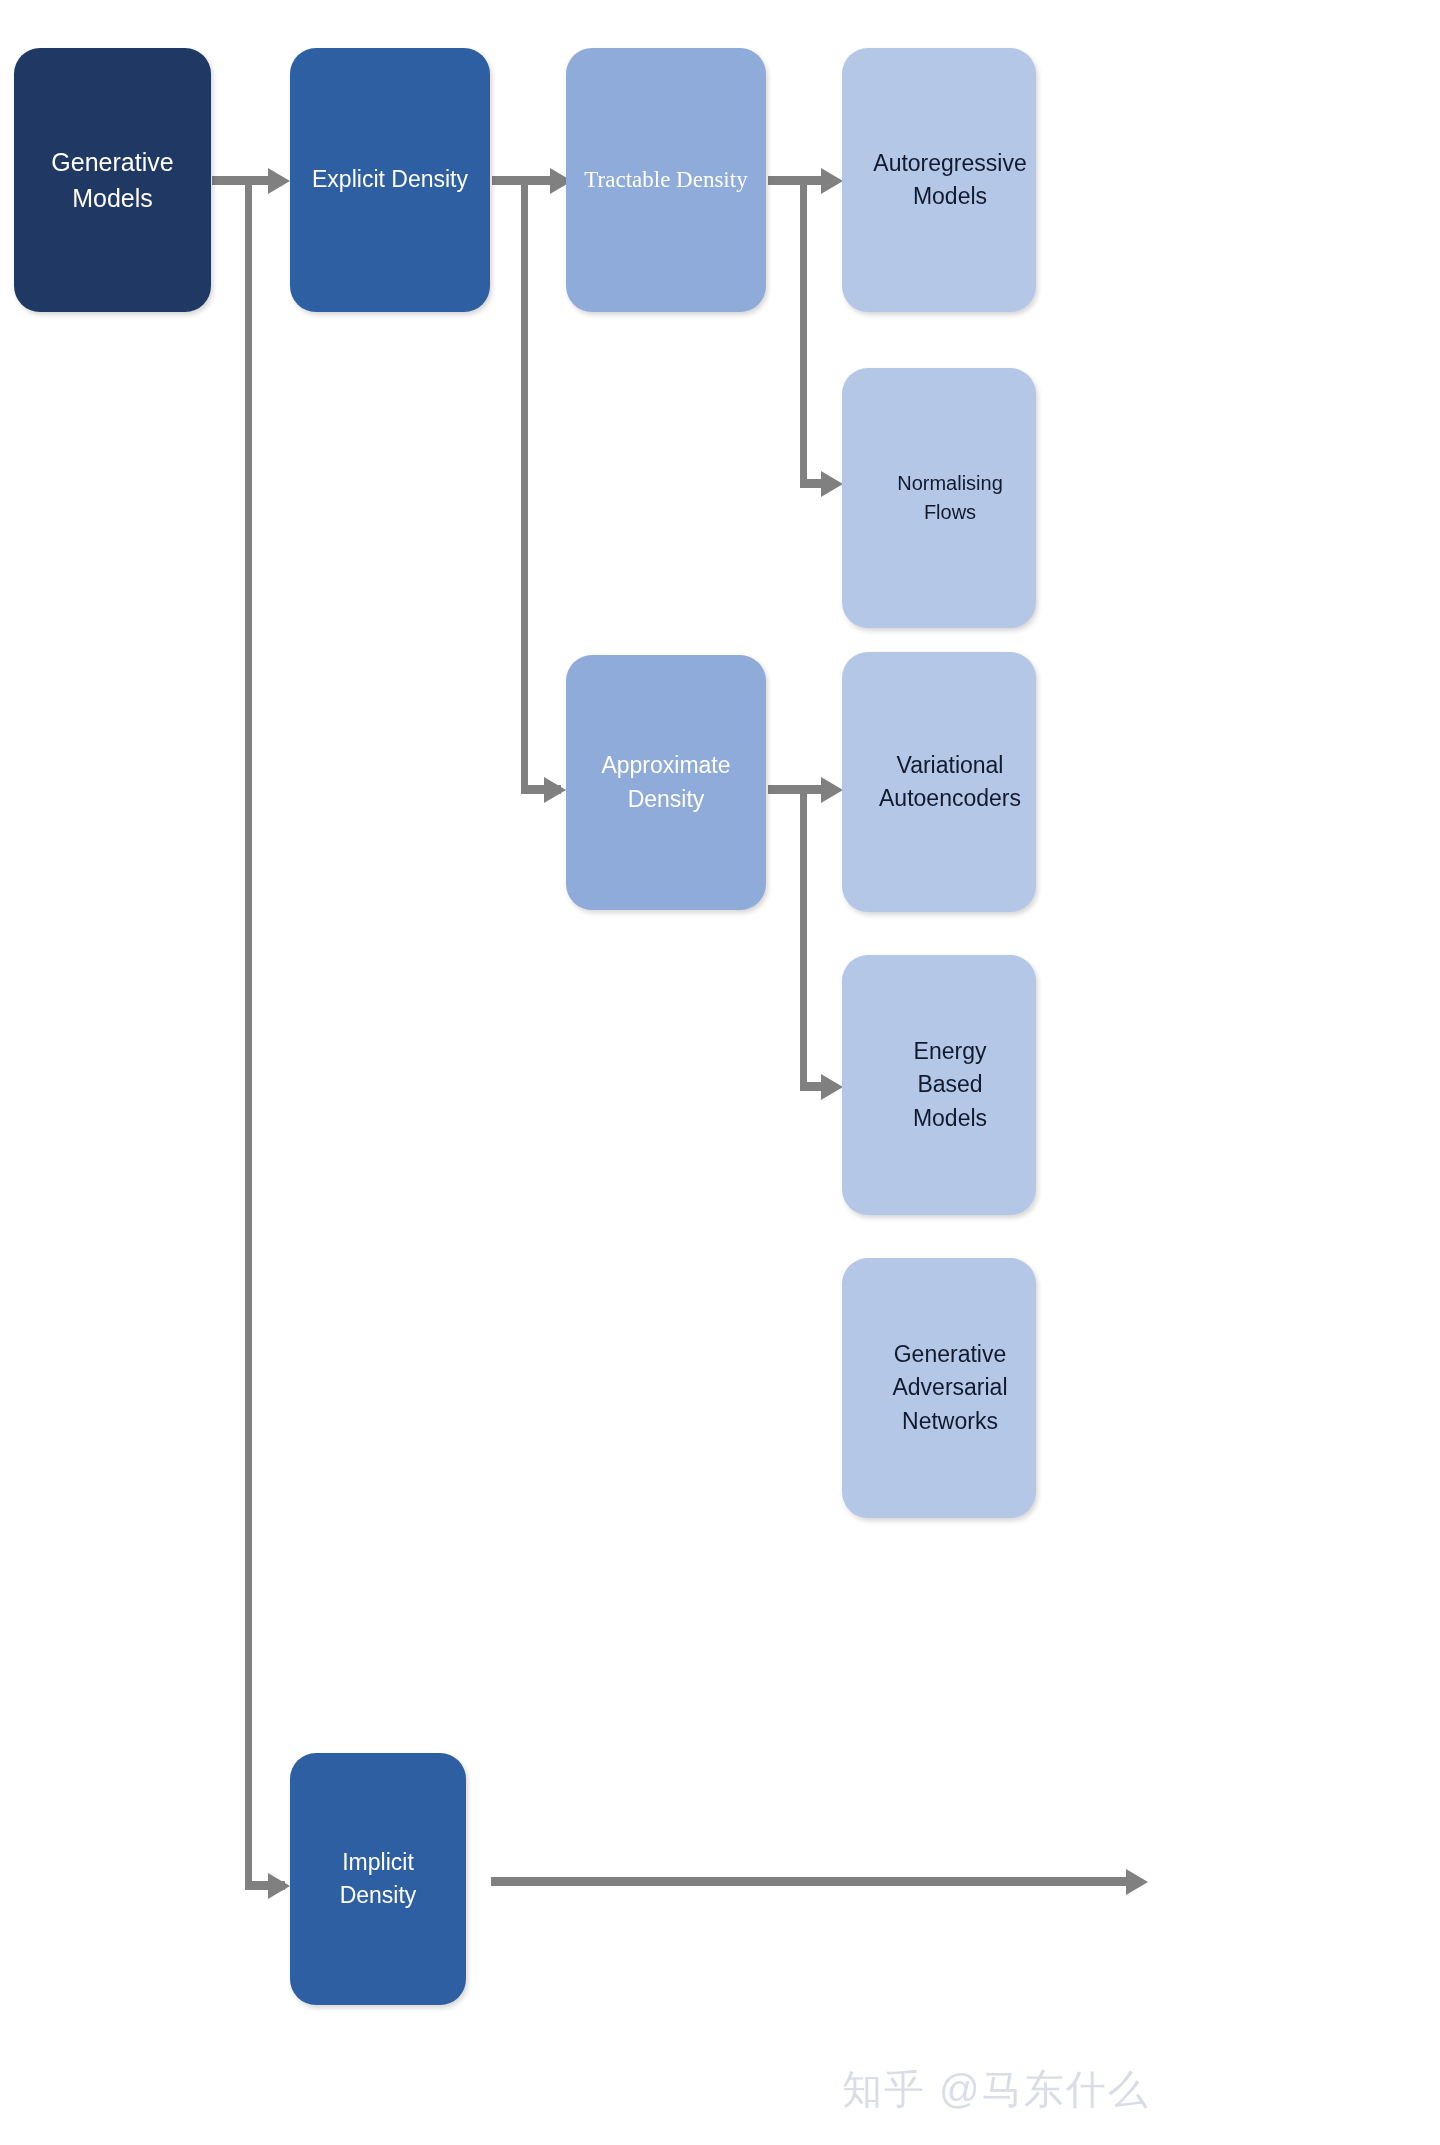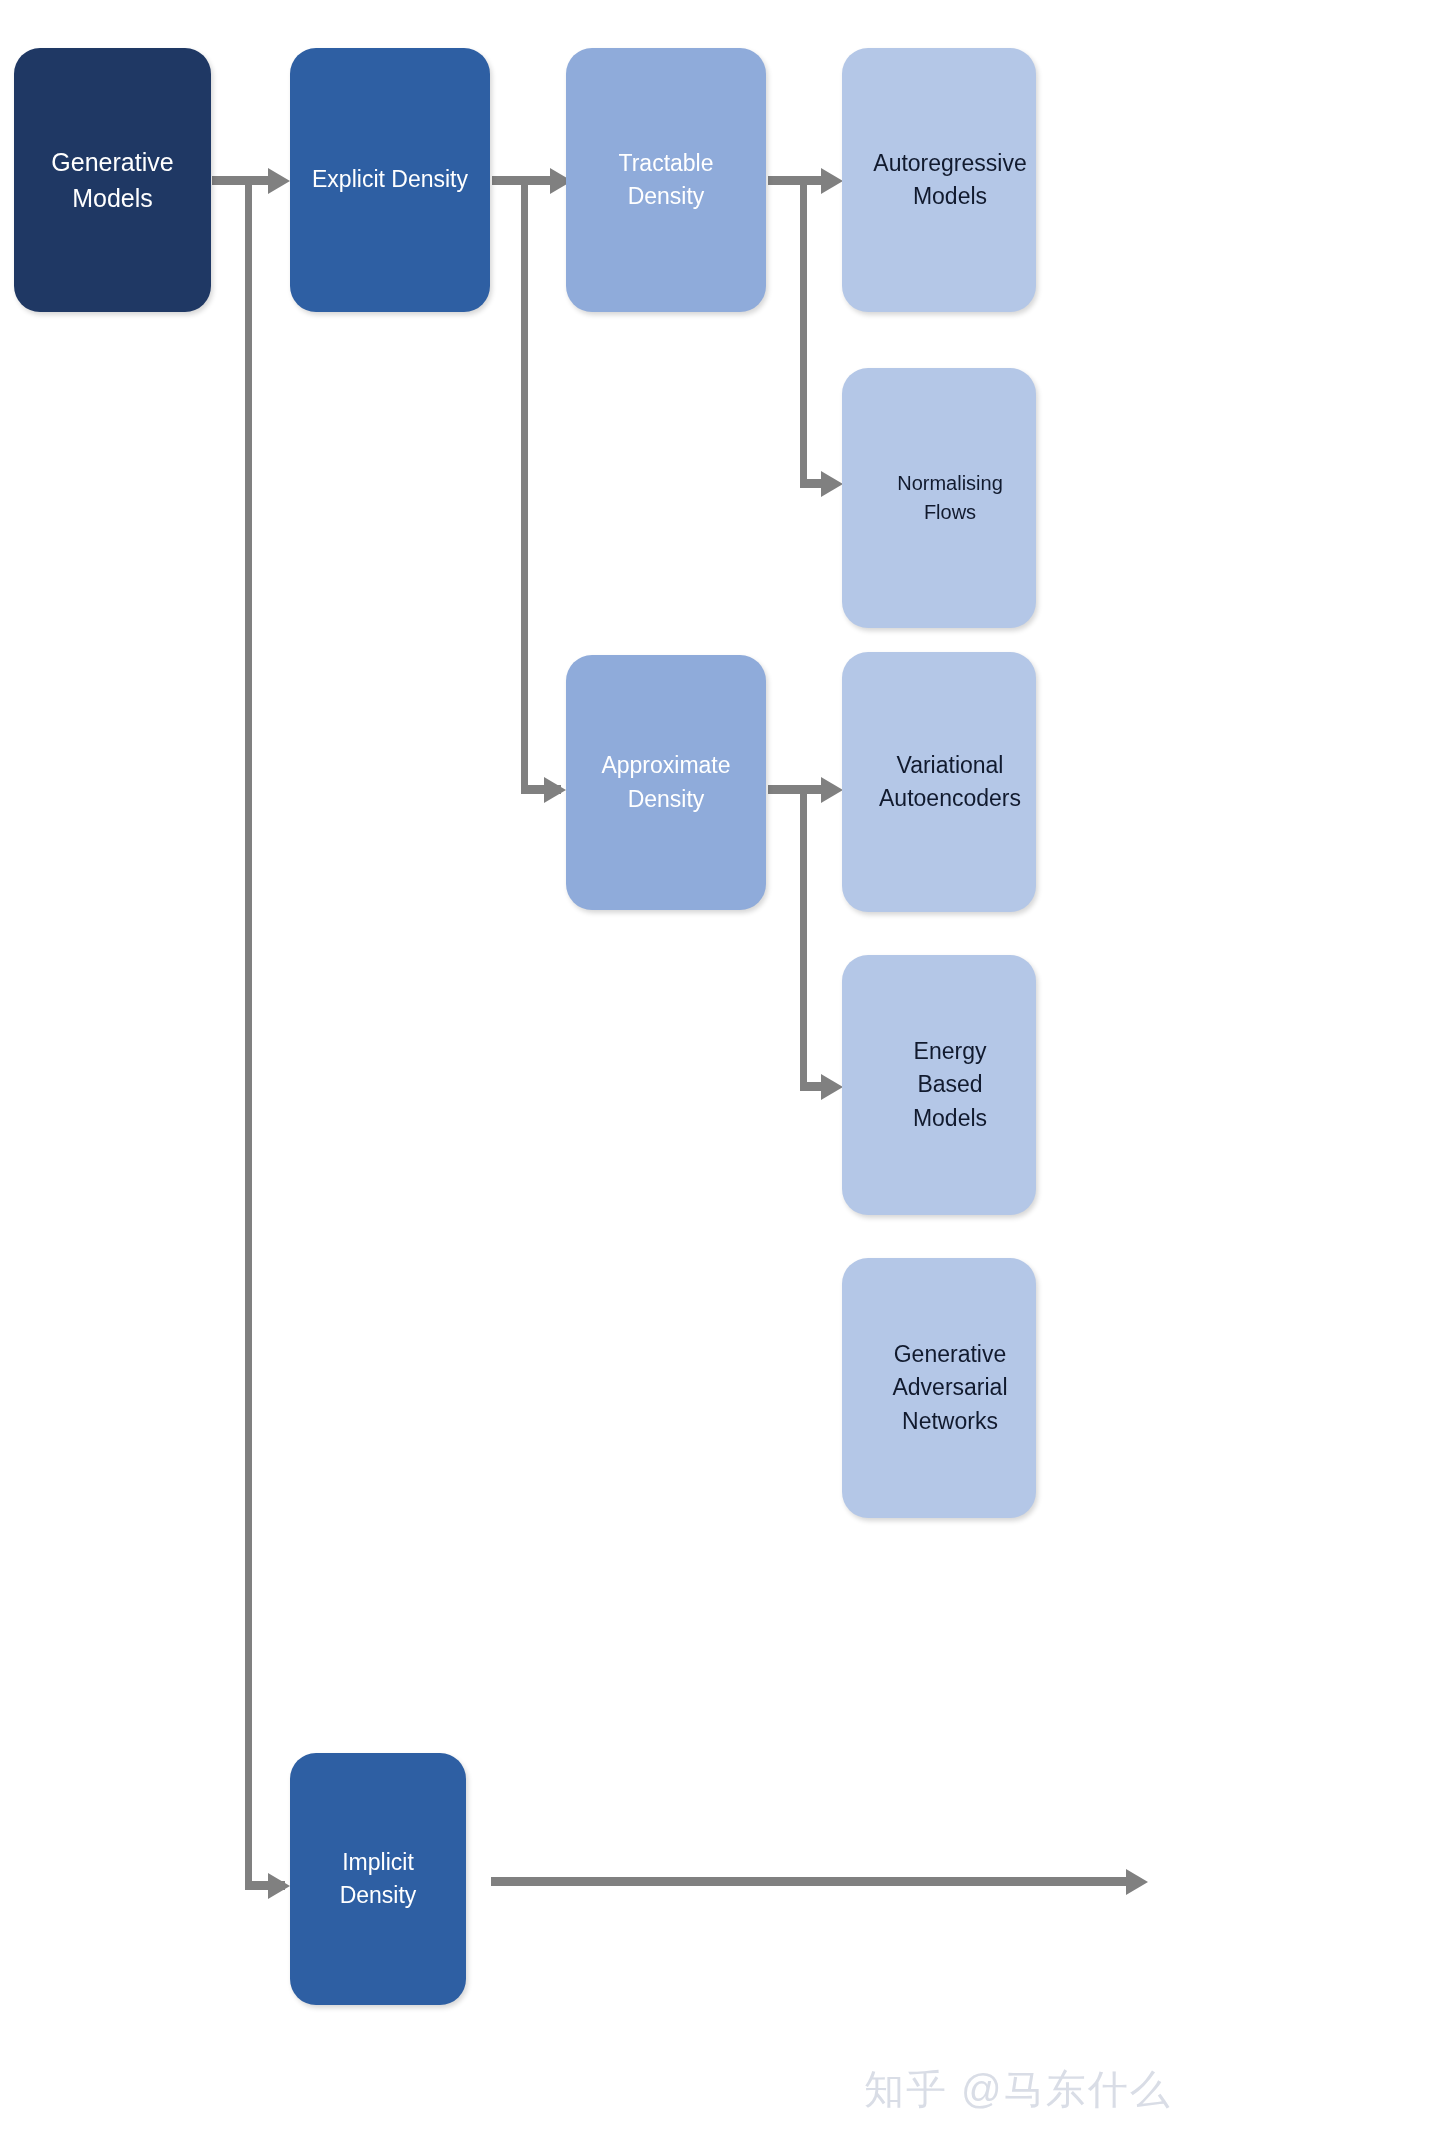--- a/index.html
+++ b/index.html
@@ -117,21 +117,21 @@
   </div>
 
   <div class="node lvl-branch" style="left:290px; top:48px; width:200px; height:264px; font-size:23px;">
     <span class="node-label">Explicit Density</span>
   </div>
 
   <div class="node lvl-branch" style="left:290px; top:1753px; width:176px; height:252px; font-size:23px;">
     <span class="node-label">Implicit Density</span>
   </div>
 
-  <div class="node lvl-mid" style="left:566px; top:48px; width:200px; height:264px; font-size:23px;">
+  <div class="node lvl-mid" style="left:566px; top:48px; width:200px; height:264px; font-size:23px;font-family:Liberation Serif, serif;">
     <span class="node-label">Tractable Density</span>
   </div>
 
   <div class="node lvl-mid" style="left:566px; top:655px; width:200px; height:255px; font-size:23px;">
     <span class="node-label">Approximate Density</span>
   </div>
 
   <div class="node lvl-leaf" style="left:842px; top:48px; width:194px; height:264px; font-size:23px;">
     <span class="node-label">Autoregressive Models</span>
   </div>
@@ -147,15 +147,15 @@
 
   <div class="node lvl-leaf" style="left:842px; top:955px; width:194px; height:260px; font-size:23px;">
     <span class="node-label">Energy Based Models</span>
   </div>
 
   <div class="node lvl-leaf" style="left:842px; top:1258px; width:194px; height:260px; font-size:23px;">
     <span class="node-label">Generative Adversarial
 Networks</span>
   </div>
 
-  <div class="watermark" style="left:864px; top:2062px;">知乎 @马东什么</div>
+  <div class="watermark" style="left:842px; top:2062px;">知乎 @马东什么</div>
 
 </div>
 
 </body></html>

